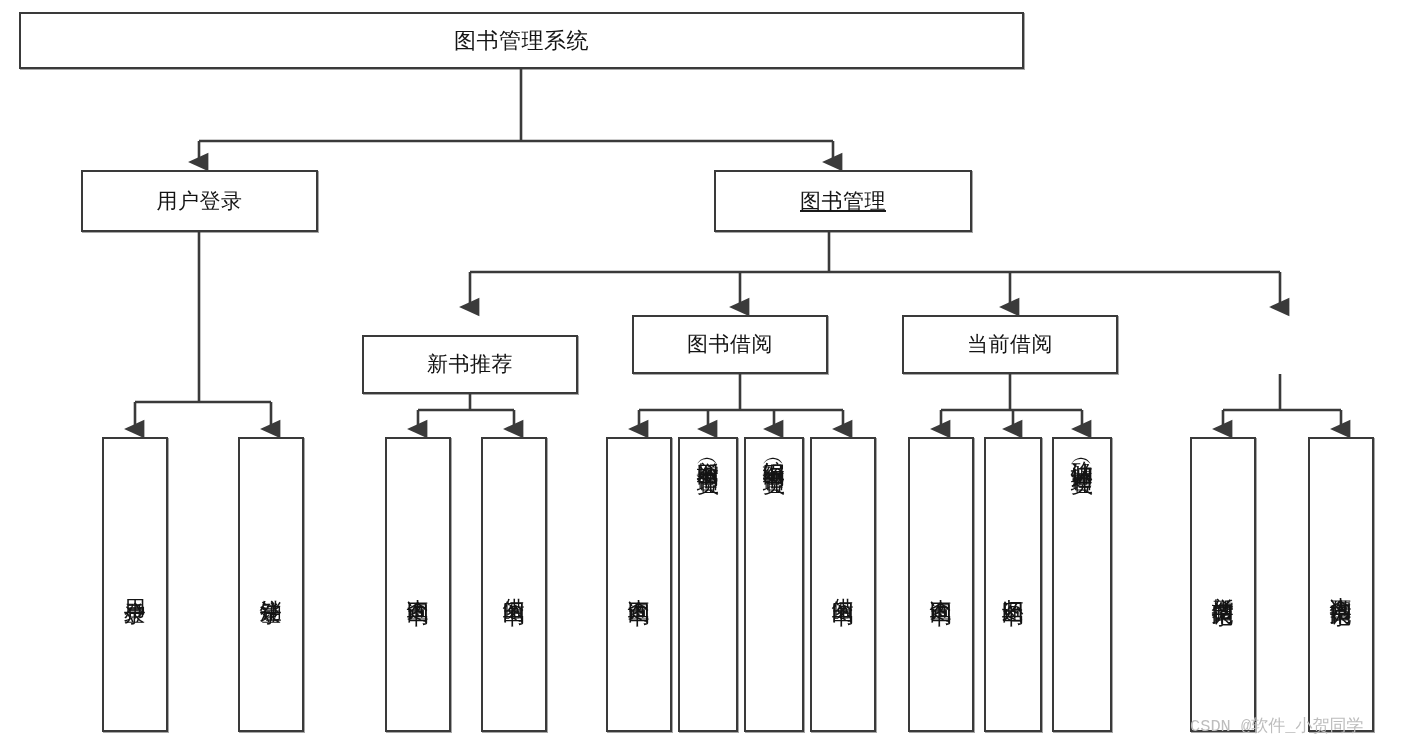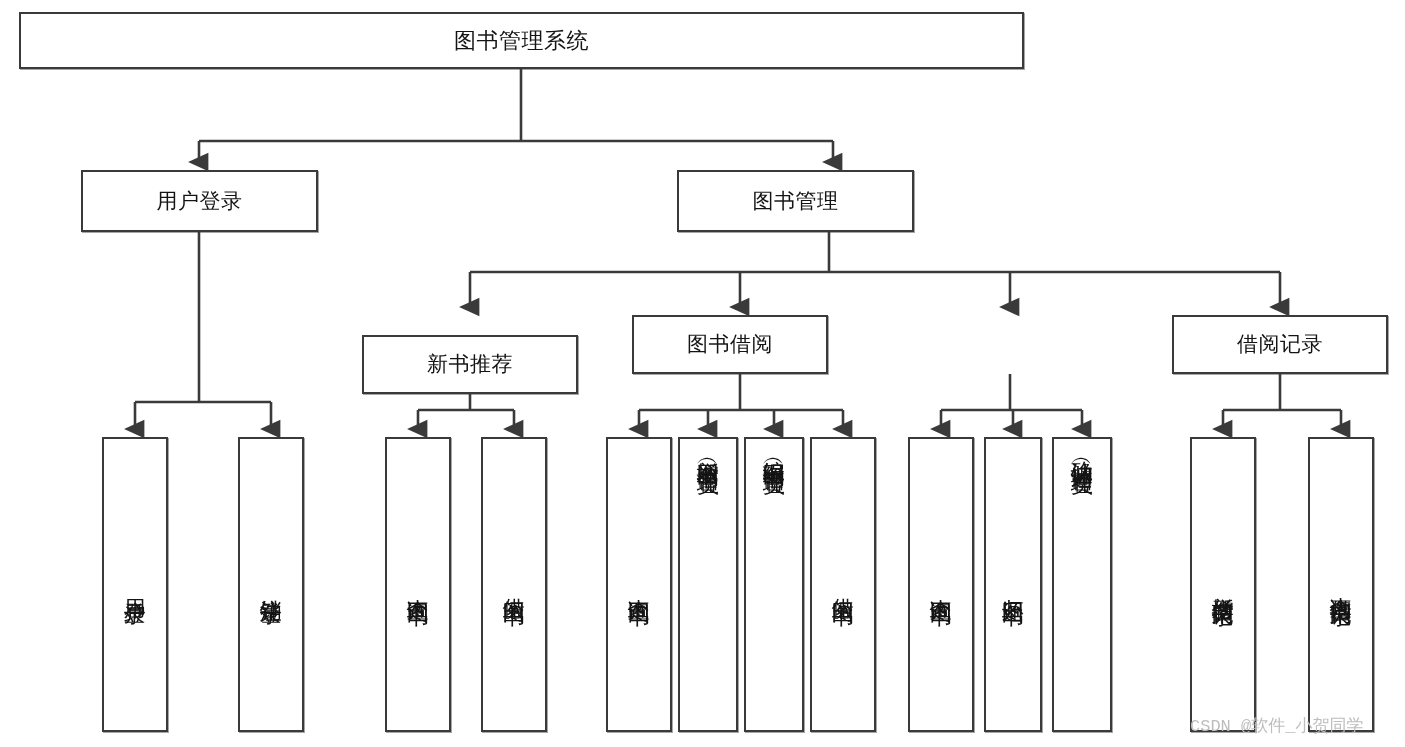--- a/index.html
+++ b/index.html
@@ -130,32 +130,32 @@
     </g>
   </svg>
 
   <div class="node root horizontal" style="left:19px; top:12px; width:1005px; height:57px;">
     <span class="label">图书管理系统</span>
   </div>
 
   <div class="node horizontal" style="left:81px; top:170px; width:237px; height:62px;">
     <span class="label">用户登录</span>
   </div>
-  <div class="node horizontal" style="left:677px; top:170px; width:237px; height:62px;">
+  <div class="node horizontal" style="left:714px; top:170px; width:258px; height:62px;text-decoration:underline;">
     <span class="label">图书管理</span>
   </div>
 
   <div class="node horizontal" style="left:362px; top:315px; width:216px; height:59px;margin-top:20px;">
     <span class="label">新书推荐</span>
   </div>
   <div class="node horizontal" style="left:632px; top:315px; width:196px; height:59px;">
     <span class="label">图书借阅</span>
   </div>
-  <div class="node horizontal" style="left:1172px; top:315px; width:216px; height:59px;">
-    <span class="label">借阅记录</span>
+  <div class="node horizontal" style="left:902px; top:315px; width:216px; height:59px;">
+    <span class="label">当前借阅</span>
   </div>
 
   <div class="node vertical short" style="left:102px; top:437px; width:66px; height:295px;">
     <span class="label">用户登录</span>
   </div>
   <div class="node vertical short" style="left:238px; top:437px; width:66px; height:295px;">
     <span class="label">注销登录</span>
   </div>
 
   <div class="node vertical short" style="left:385px; top:437px; width:66px; height:295px;">

